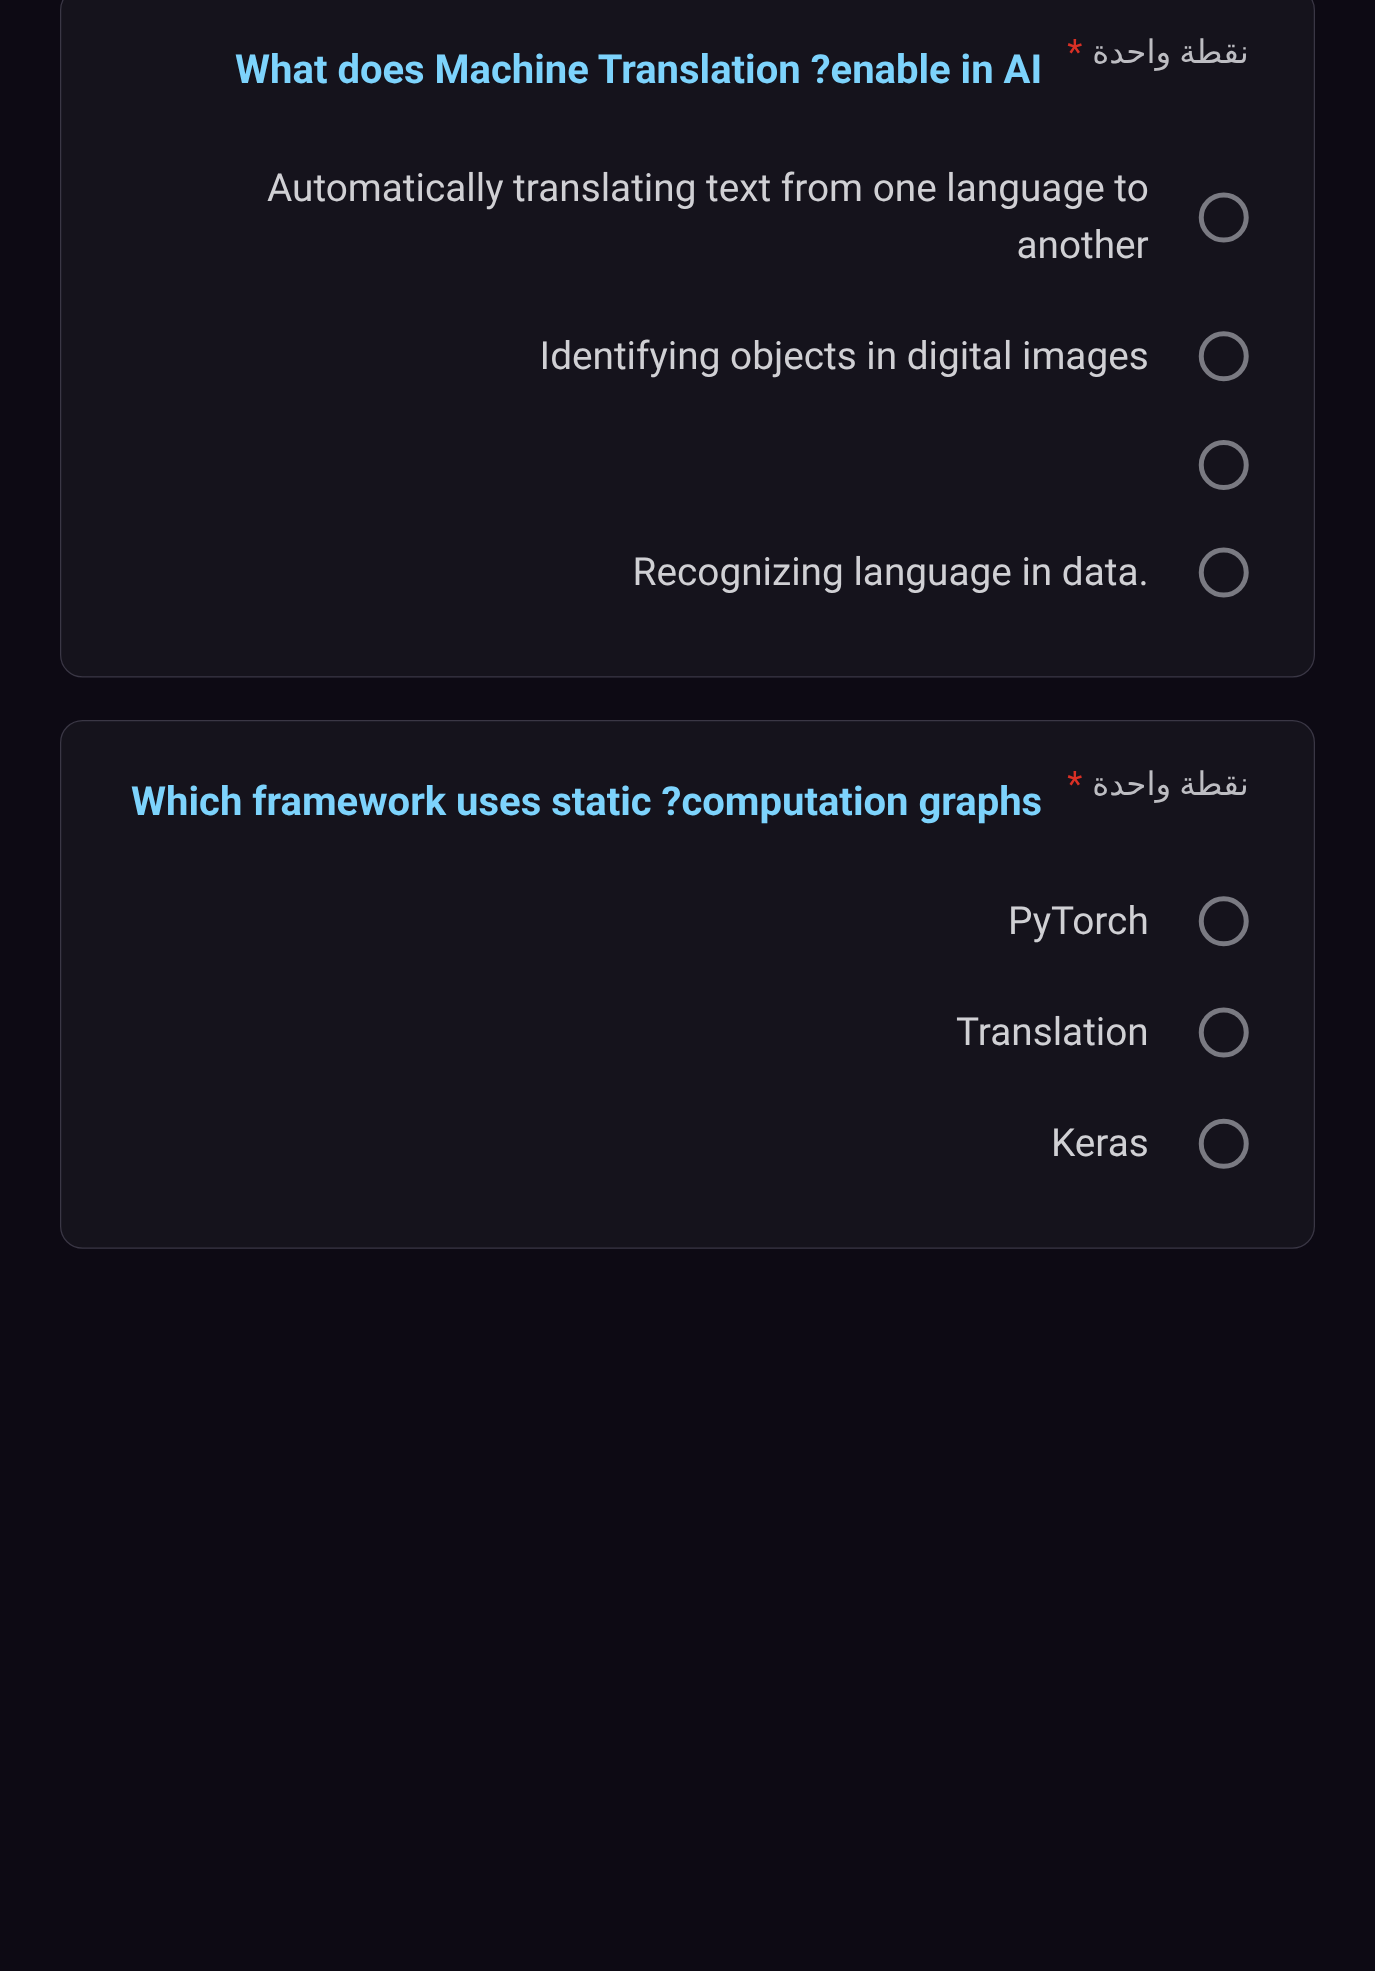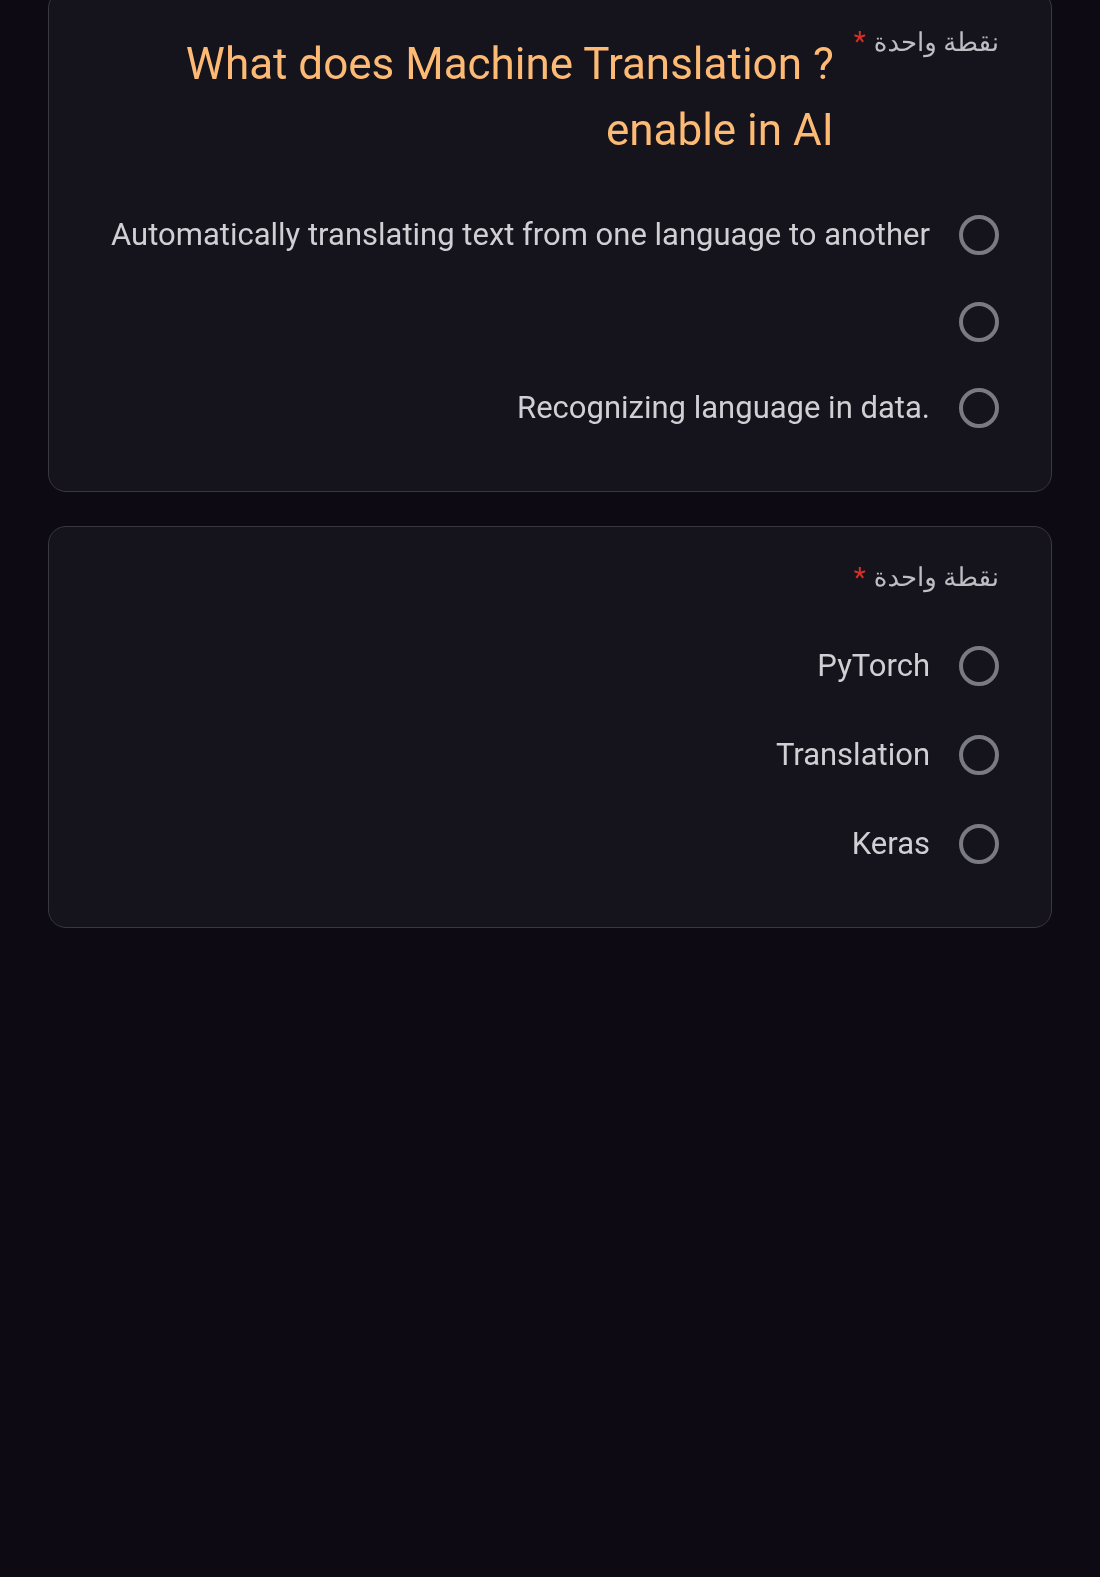--- a/index.html
+++ b/index.html
@@ -37,33 +37,33 @@
       font-size: 26px;
       color: #bdbdc2;
       white-space: nowrap;
       margin-top: -6px;
     }
     .required-mark {
       color: #d93025;
       font-size: 28px;
     }
     .question-text {
-      font-size: 44px;
-      font-weight: 400;
-      color: #fdba74;
+      font-size: 32px;
+      font-weight: 700;
+      color: #7dd3fc;
       text-align: right;
       line-height: 1.5;
       direction: rtl;
       flex: 1;
     }
     .option-row {
       display: flex;
       flex-direction: row-reverse;
       align-items: center;
-      gap: 29px;
+      gap: 40px;
       margin-bottom: 44px;
       cursor: pointer;
     }
     .option-row:last-child {
       margin-bottom: 0;
     }
     .radio-circle {
       width: 40px;
       height: 40px;
       min-width: 40px;
@@ -90,33 +90,38 @@
     </div>
     <div class="question-text">What does Machine Translation ?enable in AI</div>
   </div>
 
   <div class="option-row">
     <span class="radio-circle"></span>
     <span class="option-text">Automatically translating text from one language to another</span>
   </div>
   <div class="option-row">
     <span class="radio-circle"></span>
+    <span class="option-text">Identifying objects in digital images</span>
+  </div>
+  <div class="option-row">
+    <span class="radio-circle"></span>
   </div>
   <div class="option-row">
     <span class="radio-circle"></span>
     <span class="option-text">Recognizing language in data.</span>
   </div>
 </div>
 
 <div class="question-card">
   <div class="question-header">
     <div class="points-label">
       <span class="required-mark">*</span>
       <span>نقطة واحدة</span>
     </div>
+    <div class="question-text">Which framework uses static ?computation graphs</div>
   </div>
 
   <div class="option-row">
     <span class="radio-circle"></span>
     <span class="option-text">PyTorch</span>
   </div>
   <div class="option-row">
     <span class="radio-circle"></span>
     <span class="option-text">Translation</span>
   </div>

